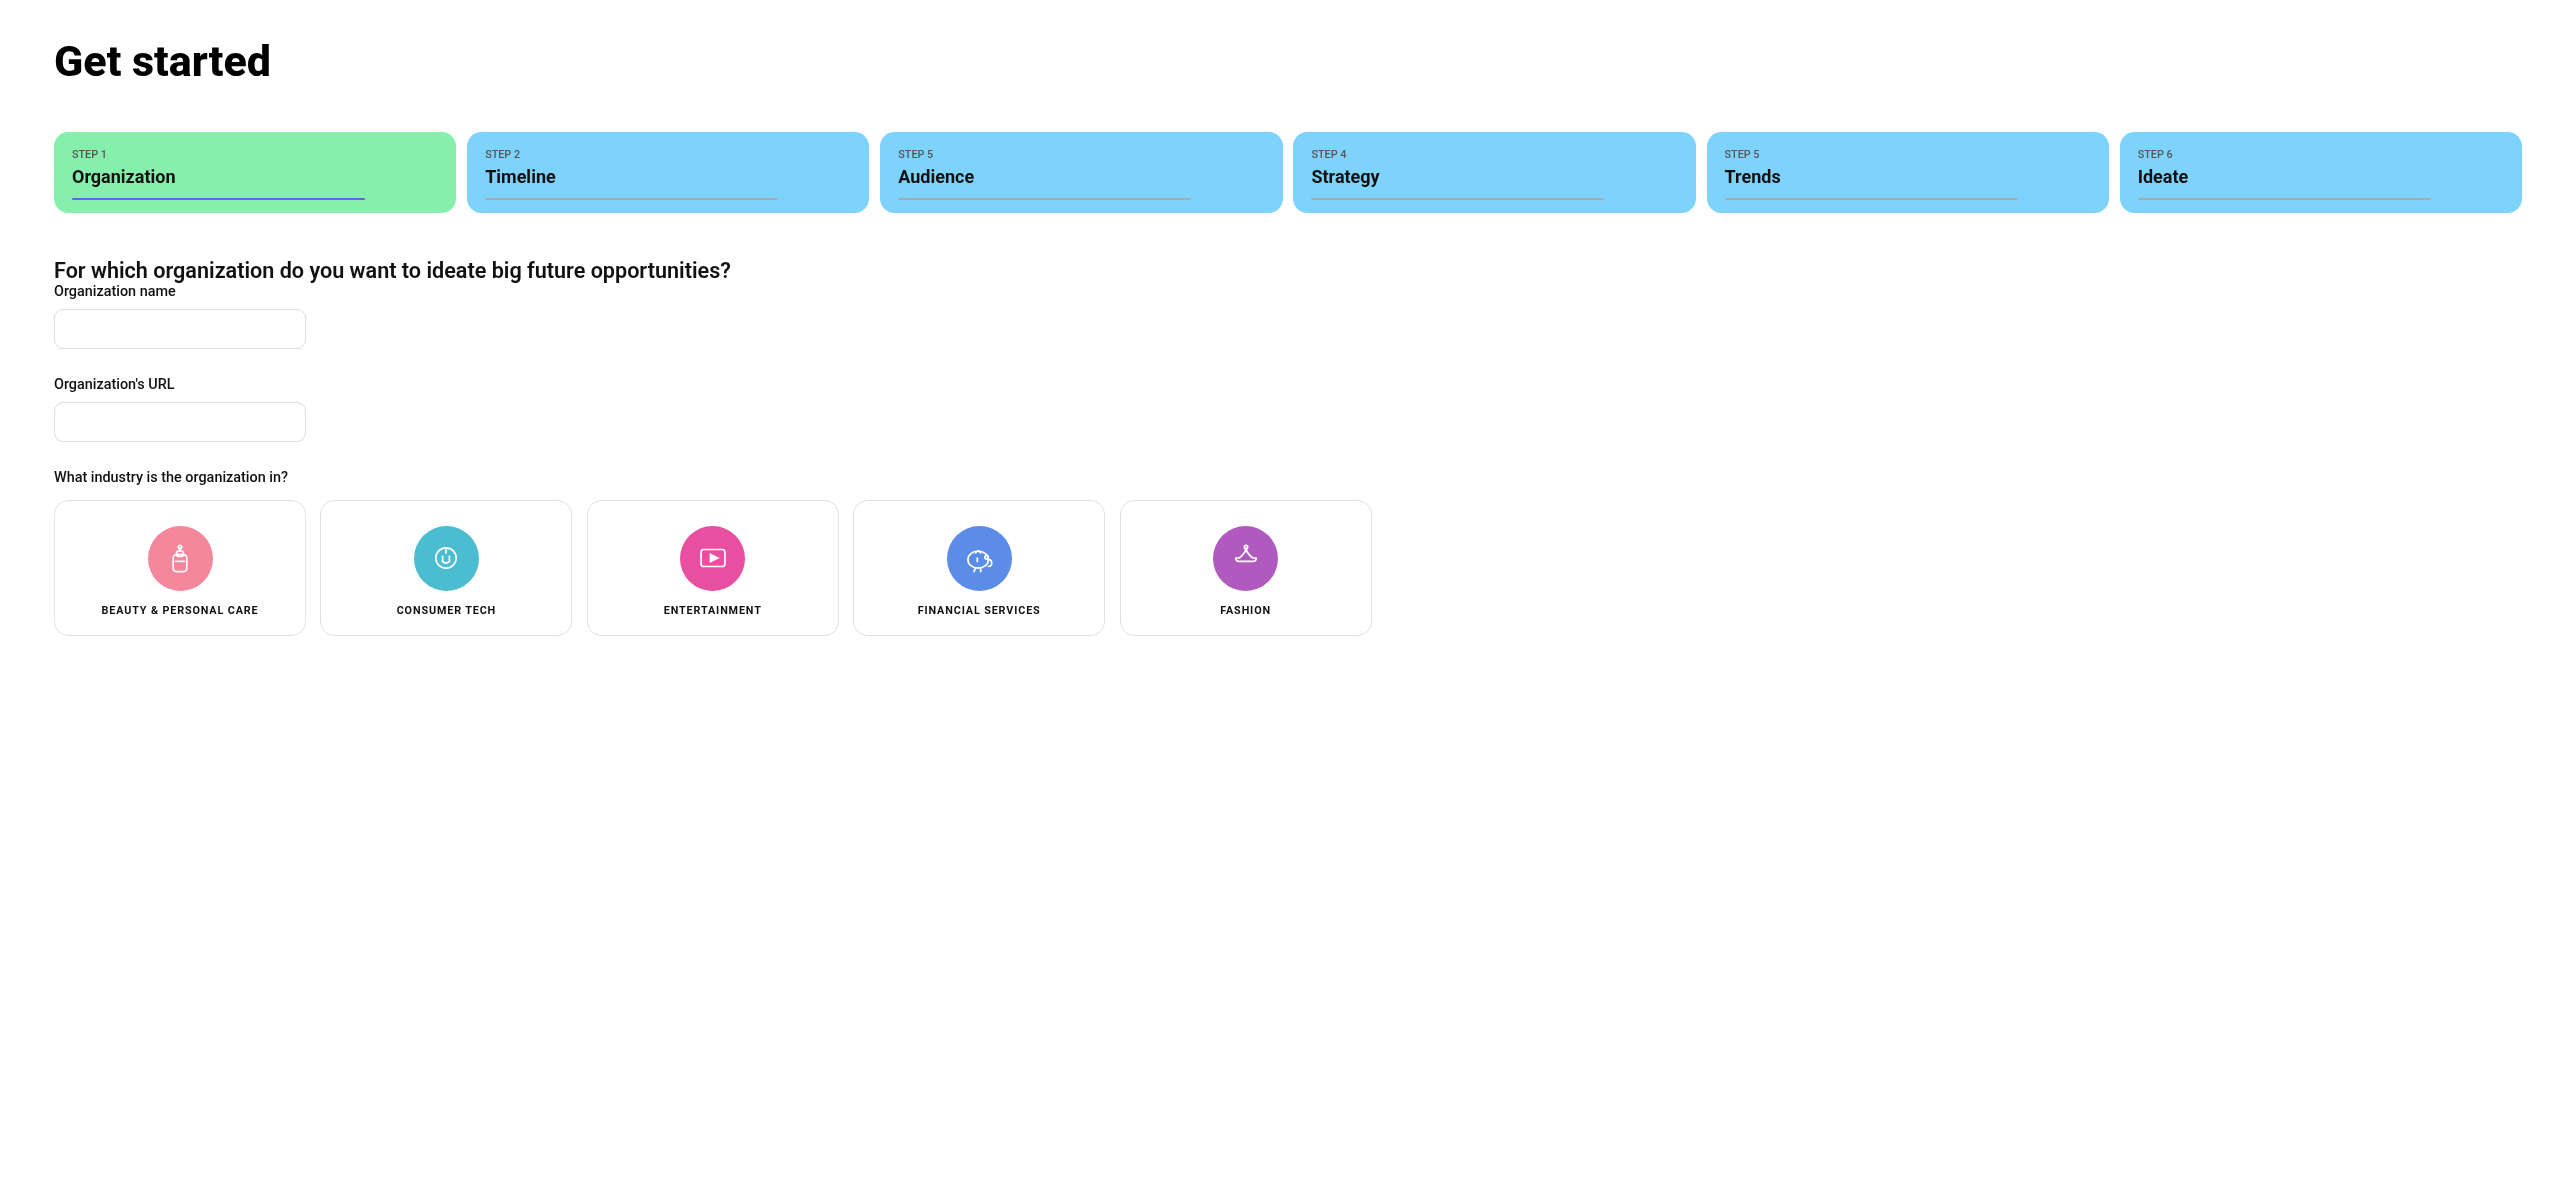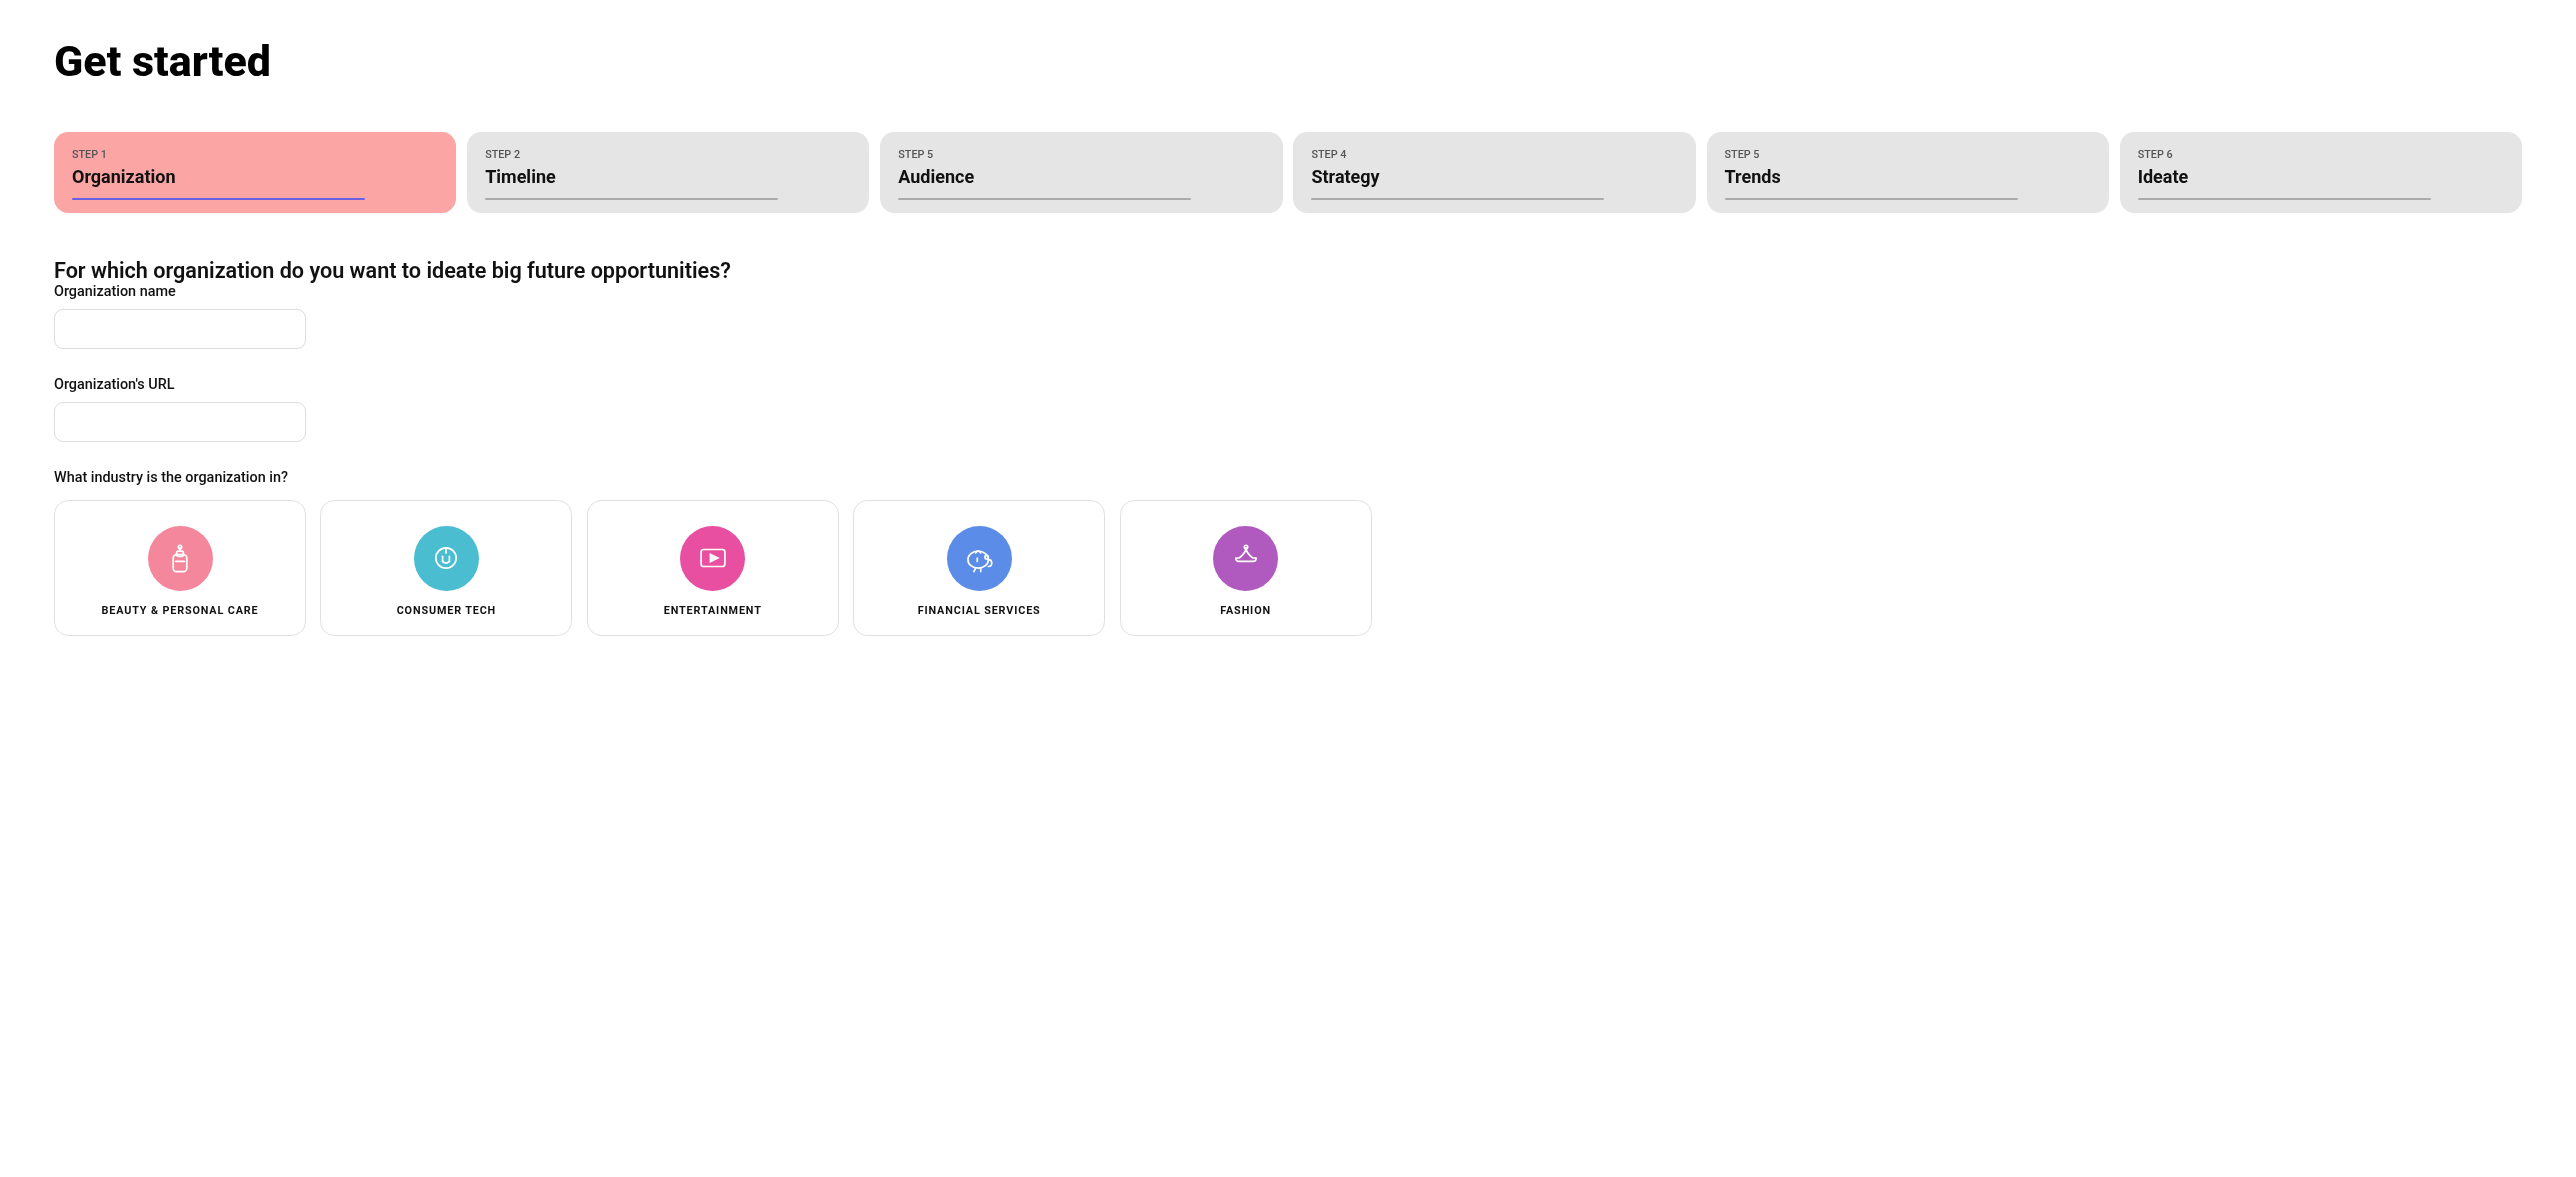--- a/index.html
+++ b/index.html
@@ -27,29 +27,29 @@
     .steps-container {
       display: flex;
       gap: 10.8px;
       margin-bottom: 45px;
       overflow-x: auto;
     }
 
     .step-card {
       flex: 1;
       min-width: 162px;
-      background: #e5e5e5;
+      background: #7dd3fc;
       border-radius: 14.4px;
       padding: 16px 18px 12.6px;
       cursor: pointer;
       position: relative;
     }
 
     .step-card.active {
-      background: #fca5a5;
+      background: #86efac;
     }
 
     .step-number {
       font-size: 10.8px;
       color: #555;
       font-weight: 500;
       margin-bottom: 5.4px;
     }
 
     .step-name {

